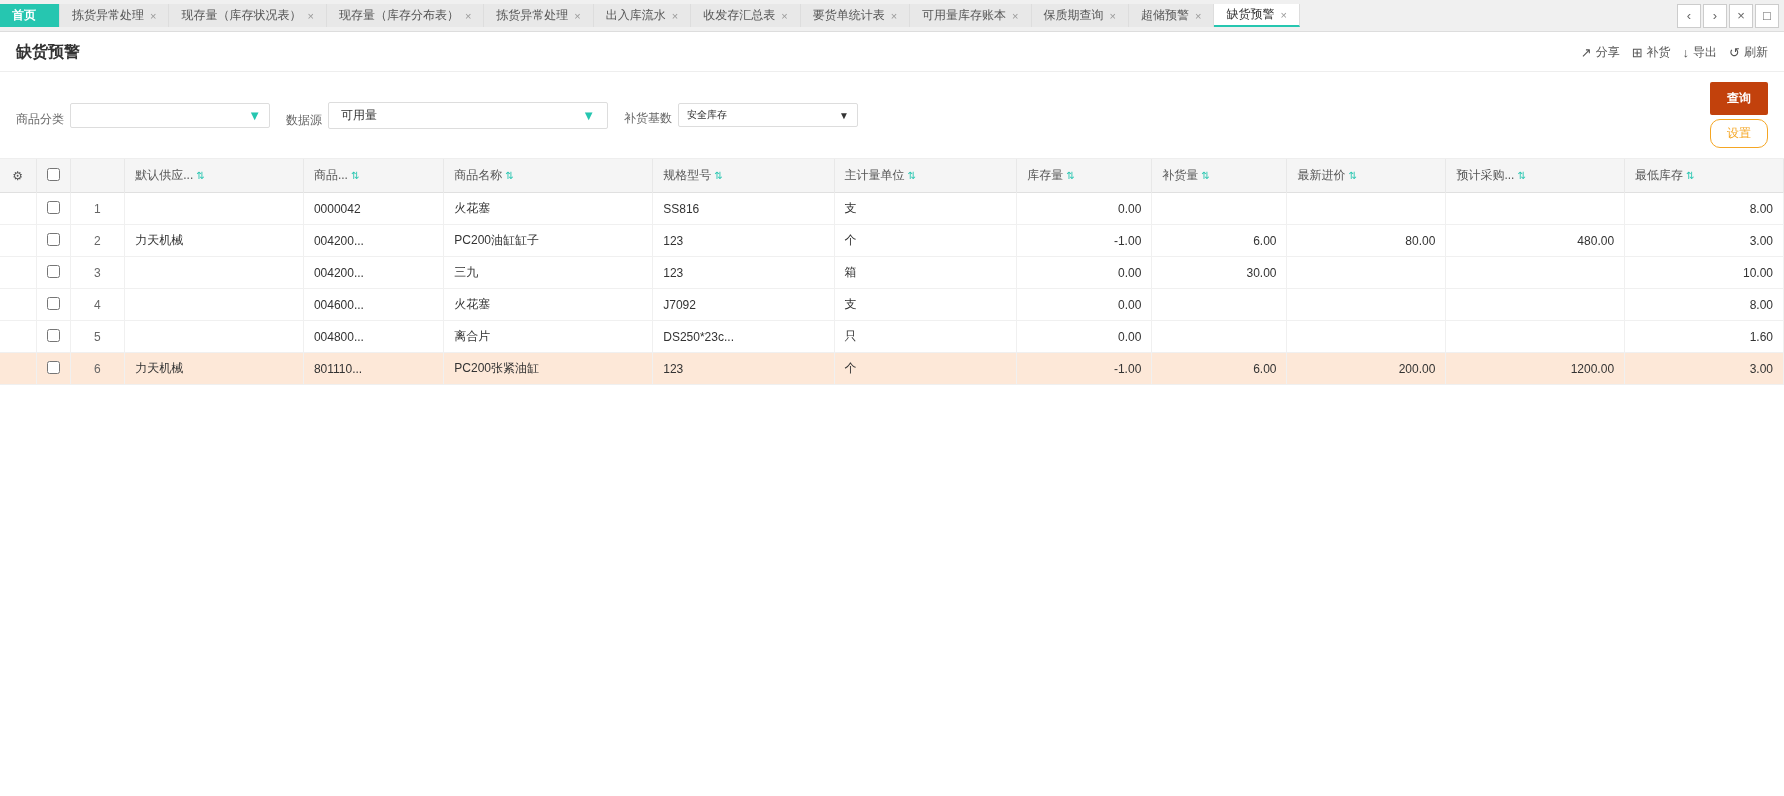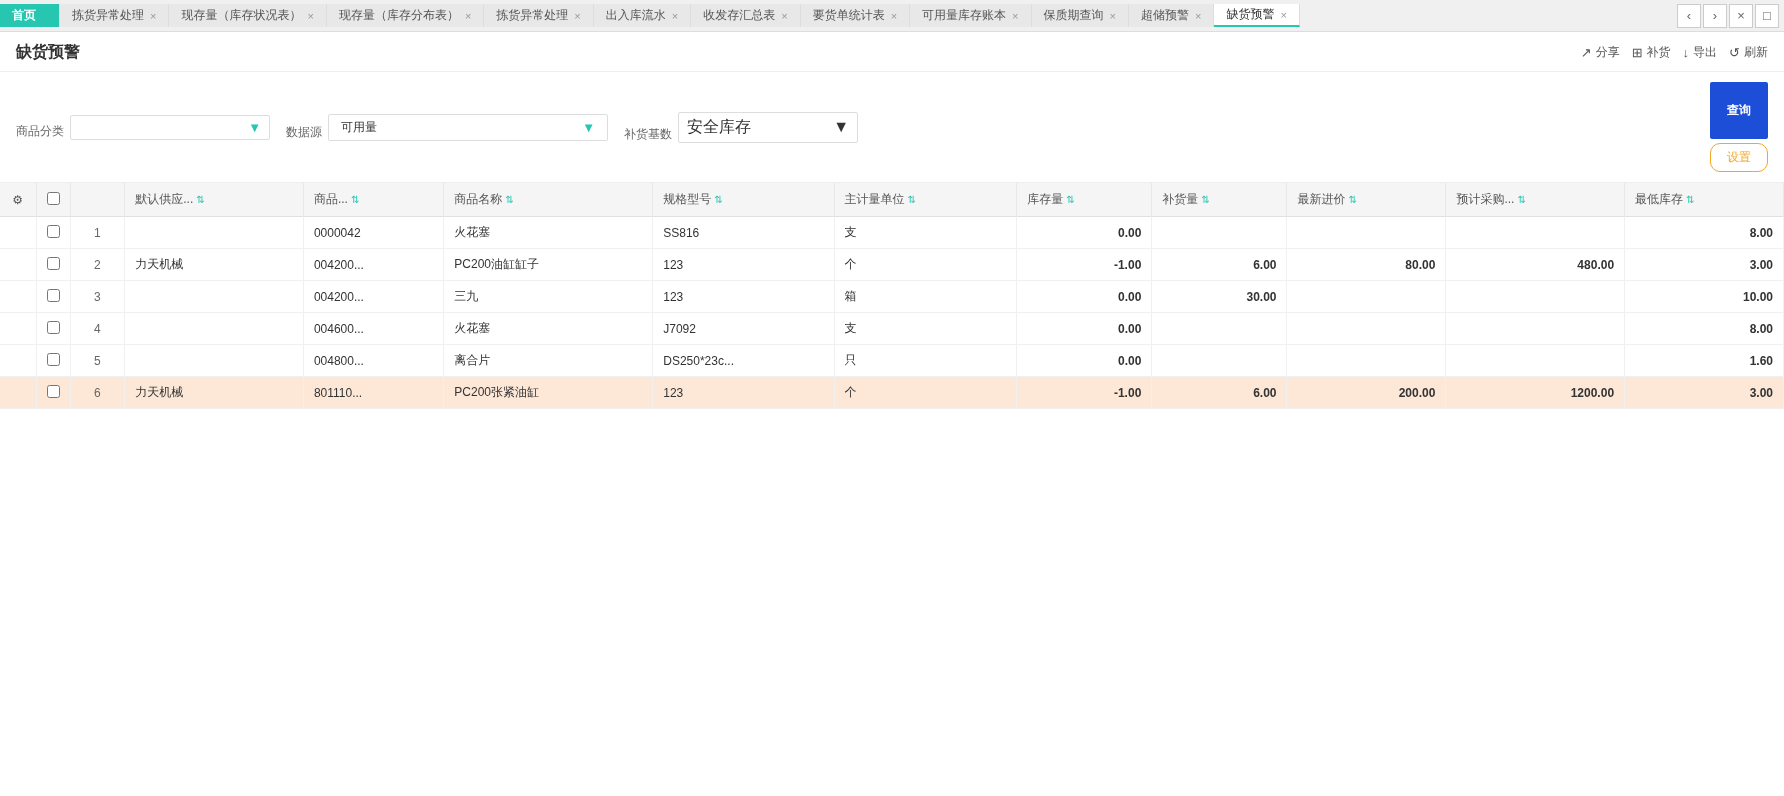--- a/index.html
+++ b/index.html
@@ -146,29 +146,29 @@
     .filter-base-select {
       display: flex;
       align-items: center;
       border: 1px solid #ddd;
       border-radius: 2px;
       padding: 4px 8px;
       background: #fff;
       cursor: pointer;
       min-width: 180px;
       justify-content: space-between;
-      font-size: 16px;
+      font-size: 10px;
       color: #333;
     }
     .btn-query {
-      background: #1d4ed8;
+      background: #c2410c;
       color: #fff;
       border: none;
       border-radius: 2px;
-      padding: 20px 16px;
+      padding: 8px 16px;
       cursor: pointer;
       font-size: 12px;
       font-weight: bold;
     }
     .btn-settings {
       background: #fff;
       color: #f5a623;
       border: 1px solid #f5a623;
       border-radius: 10px;
       padding: 5px 16px;
@@ -221,21 +221,21 @@
       color: #333;
       border-right: 1px solid #f0f0f0;
       white-space: nowrap;
     }
     .row-num { color: #666; text-align: center; }
     .checkbox-cell { text-align: center; width: 30px; }
     .gear-cell { text-align: center; width: 36px; }
     input[type="checkbox"] { cursor: pointer; }
 
     
-    .num { text-align: right; font-weight: bold; }
+    .num { text-align: right; }
   </style>
 </head>
 <body>
 
 <div class="tab-bar">
   <div class="tab-item home">
     <span>首页</span>
   </div>
   <div class="tab-item">
     <span>拣货异常处理</span>

